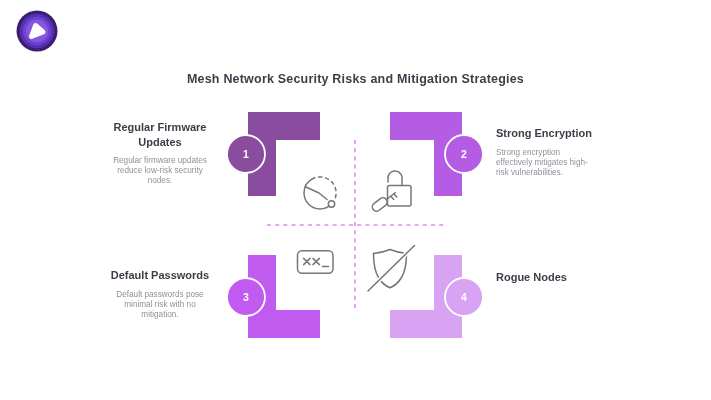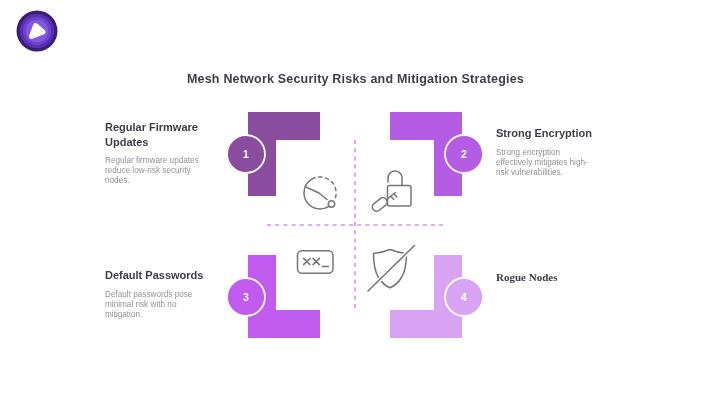--- a/index.html
+++ b/index.html
@@ -13,21 +13,21 @@
   }
   .diagram-svg{position:absolute;left:0;top:0;}
   .logo-svg{position:absolute;left:0;top:0;}
   .tb{position:absolute;}
   .tb h3{
     margin:0;font-size:11px;line-height:14.5px;font-weight:bold;color:#3D3D47;
   }
   .tb p{
     margin:7px 0 0 0;font-size:8.2px;line-height:10.2px;color:#90909A;
   }
-  .tb.align-right{text-align:left;}
+  .tb.align-right{text-align:center;}
   .tb.align-left{text-align:left;}
   .num{
     font-family:"Liberation Sans", sans-serif;font-size:10.5px;font-weight:bold;
     fill:#ffffff;text-anchor:middle;
   }
 </style>
 </head>
 <body>
 
 <div class="stage">
@@ -106,17 +106,17 @@
   <div class="tb align-left" style="left:496px;top:126px;width:100px;">
     <h3>Strong Encryption</h3>
     <p>Strong encryption effectively mitigates high-risk vulnerabilities.</p>
   </div>
 
   <div class="tb align-right" style="left:105px;top:268px;width:110px;">
     <h3>Default Passwords</h3>
     <p>Default passwords pose minimal risk with no mitigation.</p>
   </div>
 
-  <div class="tb align-left" style="left:496px;top:270px;width:100px;font-family:Liberation Serif, serif;">
+  <div class="tb align-left" style="left:496px;top:270px;width:100px;">
     <h3>Rogue Nodes</h3>
   </div>
 
 </div>
 
 </body></html>

